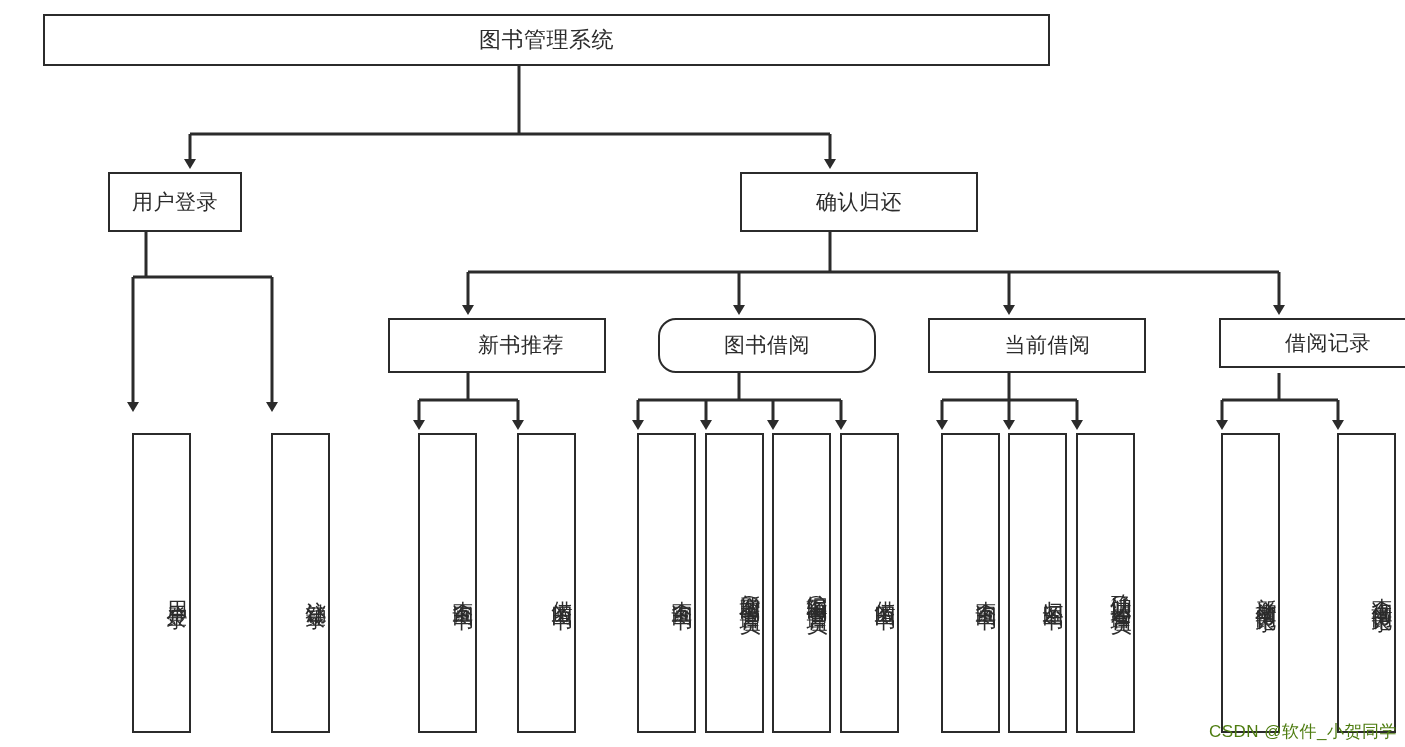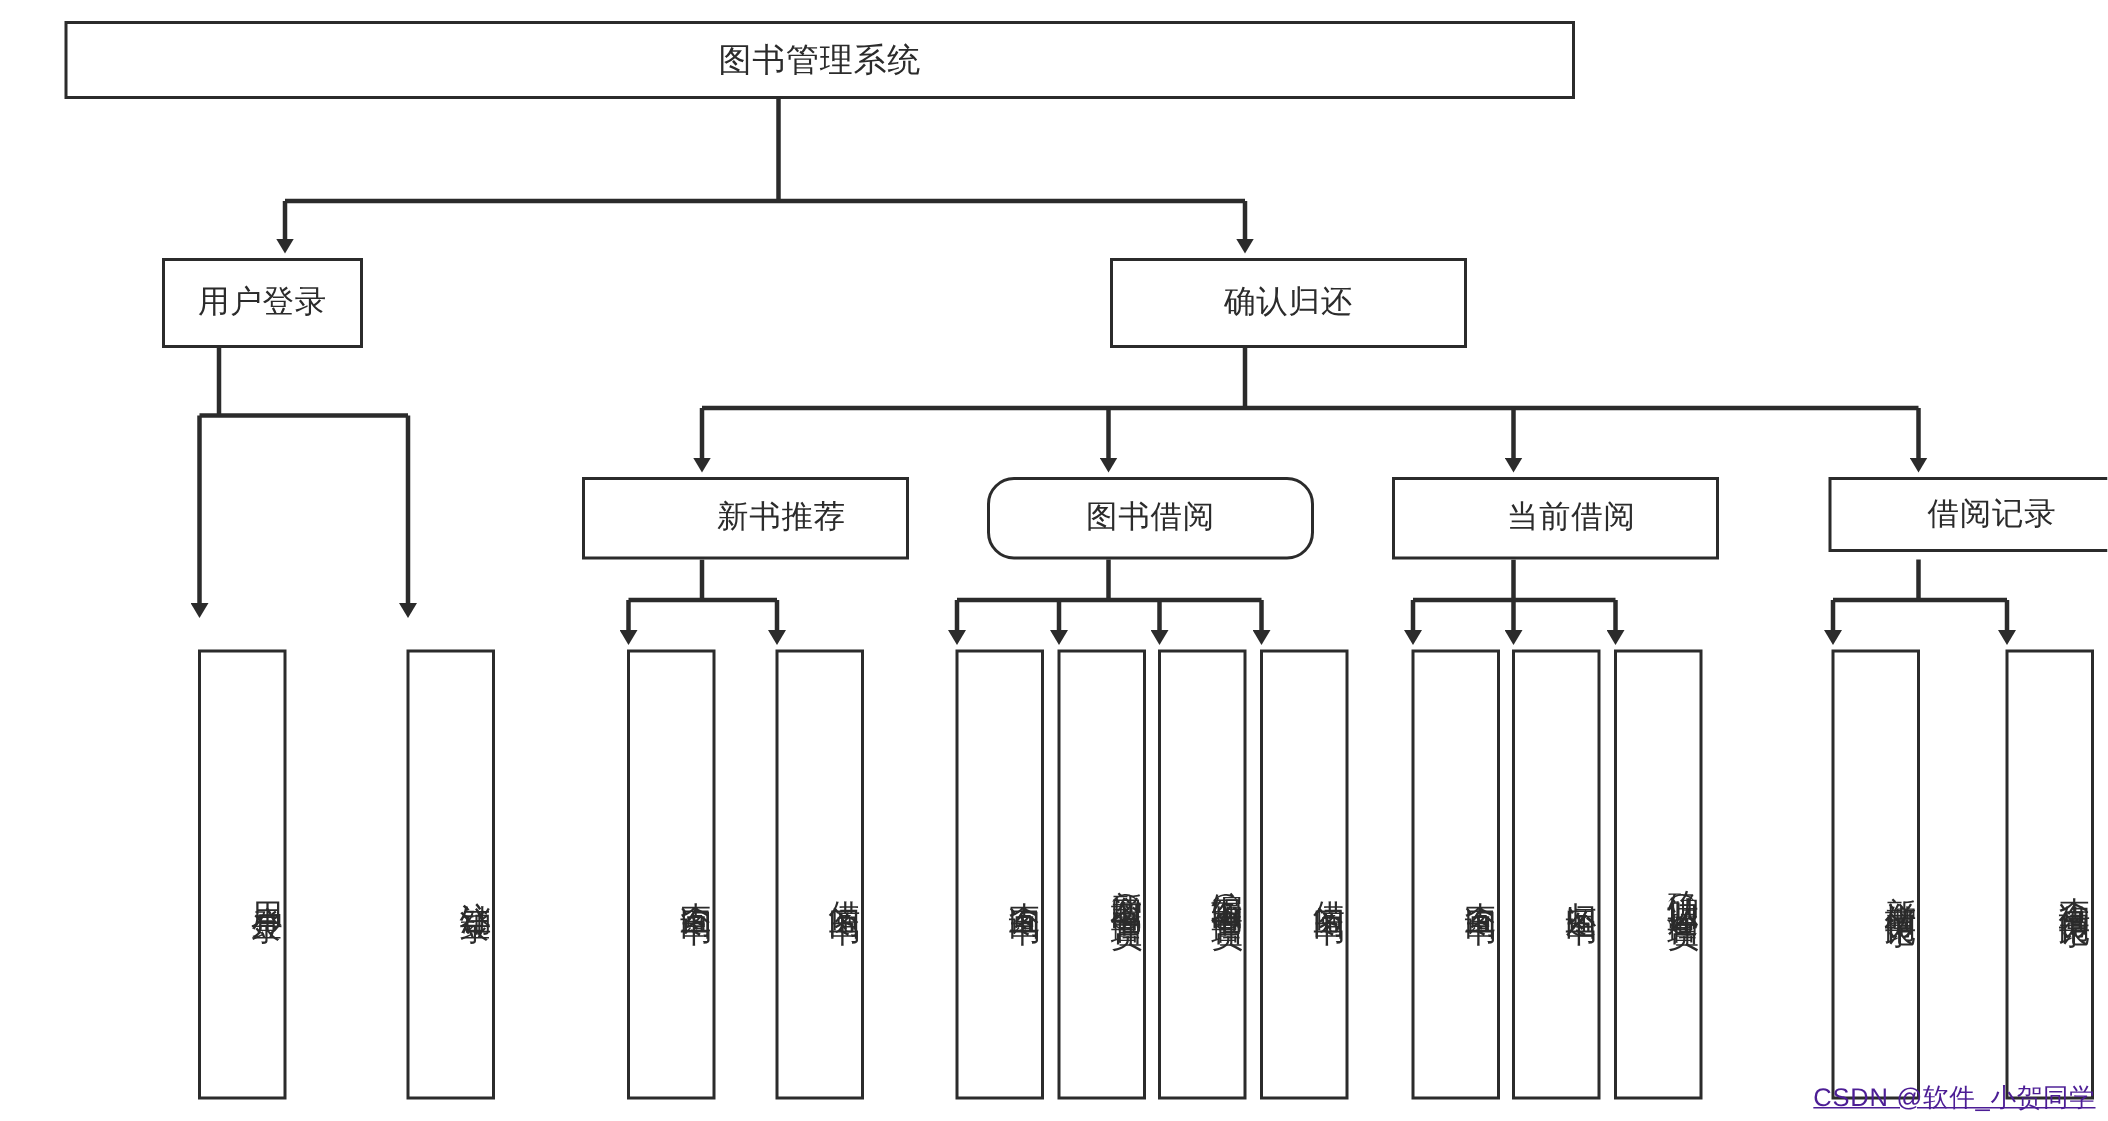--- a/index.html
+++ b/index.html
@@ -57,24 +57,23 @@
   .node.v .vtext {
     writing-mode: vertical-rl;
     text-orientation: upright;
     display: block;
   }
   .watermark {
     position: absolute;
     right: 8px;
     bottom: 4px;
     font-size: 17px;
-    color: #4c1d95;
+    color: #4d7c0f;
     white-space: nowrap;
     letter-spacing: 0.5px;
-    text-decoration: underline;
   }
 </style>
 </head>
 <body>
 
 <div id="canvas">
 
   <svg id="wires" viewBox="0 0 1405 747">
     <defs>
       <marker id="arrow" markerWidth="10" markerHeight="12" refX="1" refY="6" orient="auto" markerUnits="userSpaceOnUse">

